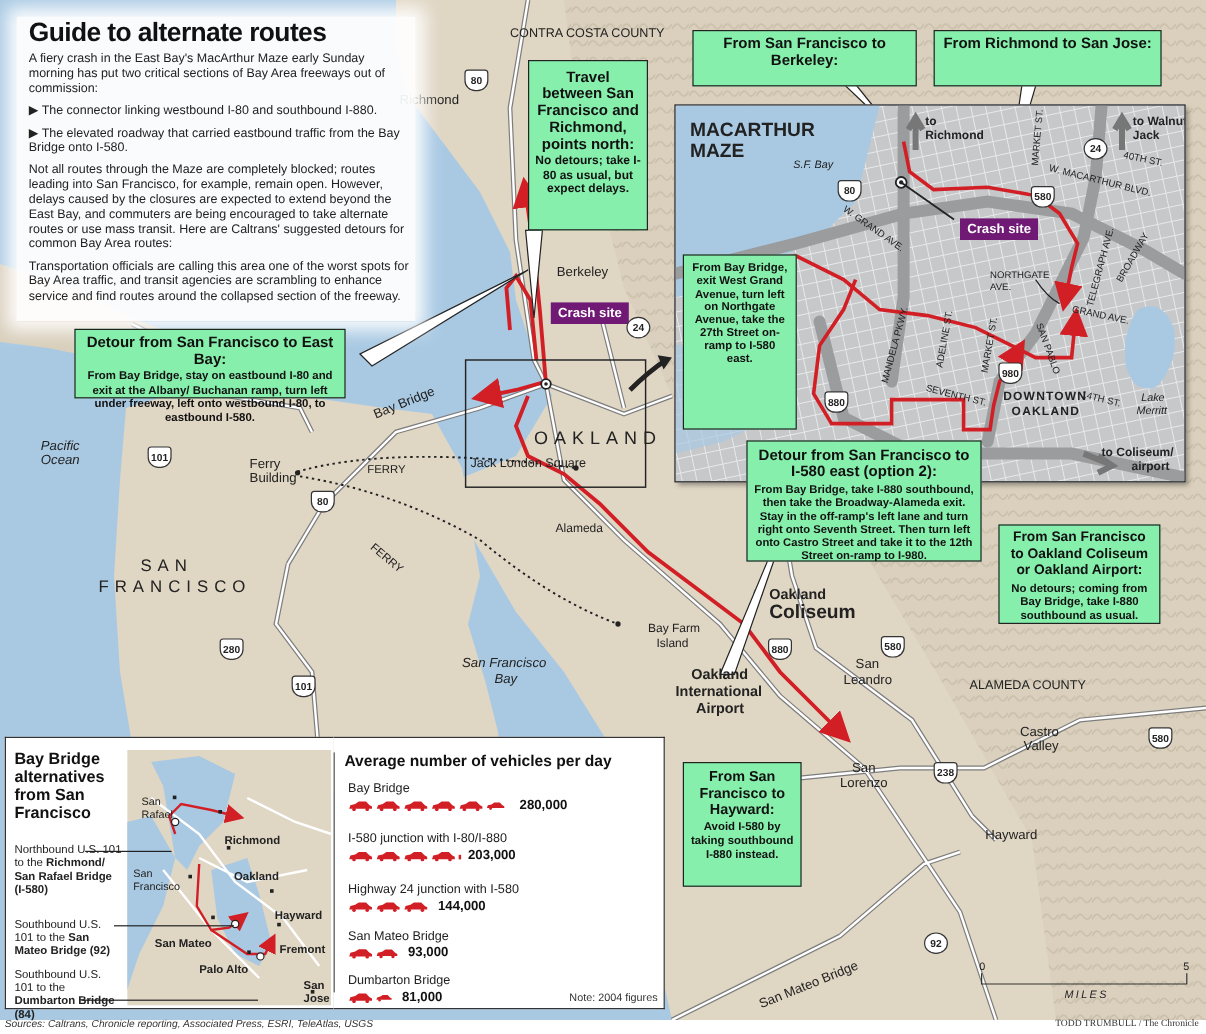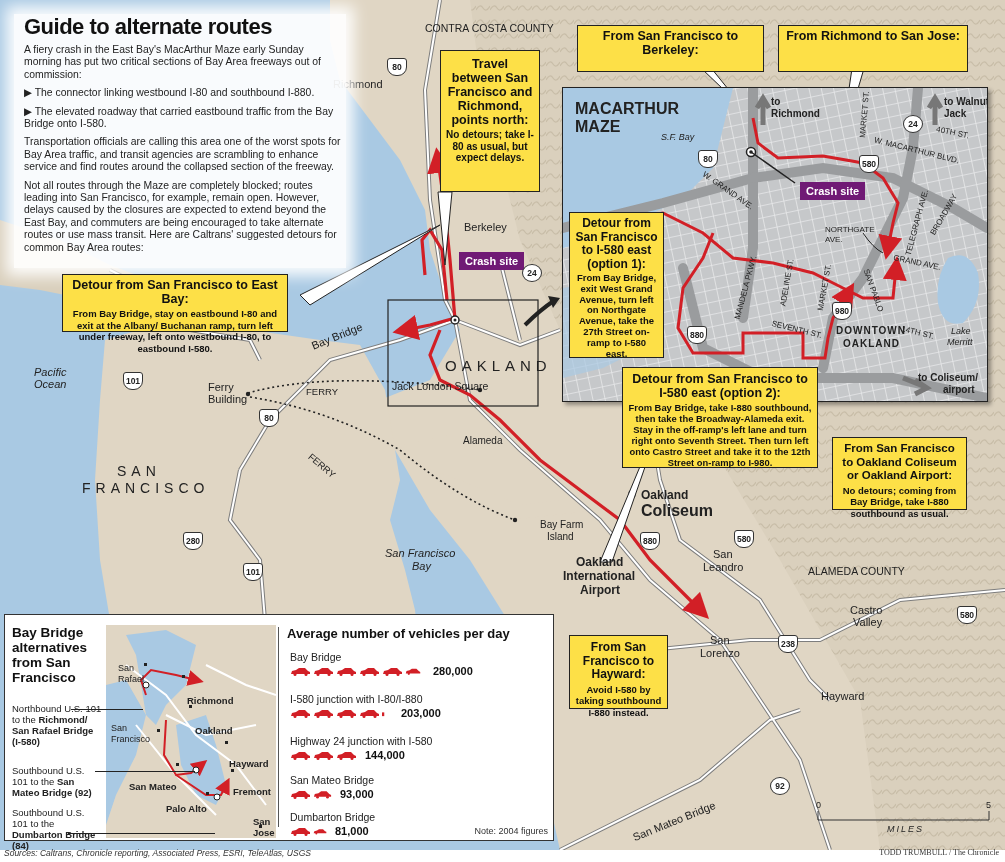--- a/index.html
+++ b/index.html
@@ -3,21 +3,21 @@
 <meta charset="utf-8">
 <style>
   html,body{margin:0;padding:0;}
   body{width:1005px;height:862px;position:relative;overflow:hidden;background:#fff;font-family:"Liberation Sans",sans-serif;}
   #map{position:absolute;left:0;top:0;width:1005px;height:850px;}
   .lbl{position:absolute;font-family:"Liberation Sans",sans-serif;color:#222;white-space:nowrap;}
   .place{font-size:11px;}
   .bold{font-weight:bold;}
   .italic{font-style:italic;}
   .spaced{letter-spacing:5px;font-size:15px;}
-  .callout{position:absolute;background:#fde047;border:1.5px solid #222;text-align:center;font-family:"Liberation Sans",sans-serif;color:#111;box-sizing:border-box;padding:3px 5px;}
+  .callout{position:absolute;background:#86efac;border:1.5px solid #222;text-align:center;font-family:"Liberation Sans",sans-serif;color:#111;box-sizing:border-box;padding:3px 5px;}
   .callout .ct{font-weight:bold;font-size:12.5px;line-height:14px;}
   .callout .cb{font-weight:bold;font-size:9.5px;line-height:11.5px;margin-top:2px;}
   .crash{position:absolute;background:#701a75;color:#fff;font-weight:bold;font-size:11px;padding:3px 6px;}
   #intro{position:absolute;left:14px;top:14px;width:332px;height:254px;background:rgba(255,255,255,0.93);box-shadow:0 0 14px 8px rgba(255,255,255,0.93);}
   #intro h1{margin:0 0 4px 10px;font-size:22px;font-weight:900;font-family:"Liberation Sans",sans-serif;letter-spacing:-0.5px;color:#111;}
   #intro p{margin:0 0 6px 10px;font-size:10.4px;line-height:12.4px;color:#222;width:320px;}
   #maze-inset{position:absolute;left:562px;top:87px;width:424px;height:313px;border:1.5px solid #222;background:#c9cbcd;overflow:hidden;box-shadow:3px 3px 4px rgba(0,0,0,0.35);}
   #alt-box{position:absolute;left:4px;top:614px;width:274px;height:227px;background:#fff;border:1.5px solid #333;border-right:none;box-sizing:border-box;}
   #veh-box{position:absolute;left:278px;top:614px;width:276px;height:227px;background:#fff;border:1.5px solid #333;border-left:none;box-sizing:border-box;}
   #veh-box .divider{position:absolute;left:0;top:12px;width:1px;height:200px;background:#555;}
@@ -170,22 +170,22 @@
 
 <div class="lbl" style="left:816px;top:800px;font-size:9px;">0</div>
 <div class="lbl" style="left:986px;top:800px;font-size:9px;">5</div>
 <div class="lbl italic" style="left:887px;top:824px;font-size:9px;letter-spacing:2px;">MILES</div>
 
 <div id="intro">
   <h1>Guide to alternate routes</h1>
   <p>A fiery crash in the East Bay's MacArthur Maze early Sunday morning has put two critical sections of Bay Area freeways out of commission:</p>
   <p>▶ The connector linking westbound I-80 and southbound I-880.</p>
   <p>▶ The elevated roadway that carried eastbound traffic from the Bay Bridge onto I-580.</p>
+  <p>Not all routes through the Maze are completely blocked; routes leading into San Francisco, for example, remain open. However, delays caused by the closures are expected to extend beyond the East Bay, and commuters are being encouraged to take alternate routes or use mass transit. Here are Caltrans' suggested detours for common Bay Area routes:</p>
   <p>Transportation officials are calling this area one of the worst spots for Bay Area traffic, and transit agencies are scrambling to enhance service and find routes around the collapsed section of the freeway.</p>
-  <p>Not all routes through the Maze are completely blocked; routes leading into San Francisco, for example, remain open. However, delays caused by the closures are expected to extend beyond the East Bay, and commuters are being encouraged to take alternate routes or use mass transit. Here are Caltrans' suggested detours for common Bay Area routes:</p>
 </div>
 
 <div class="callout" style="left:440px;top:50px;width:100px;height:142px;padding-top:6px;">
   <div class="ct" style="font-size:12.5px;line-height:14px;">Travel between San Francisco and Richmond, points north:</div>
   <div class="cb" style="font-size:10px;line-height:11.5px;">No detours; take I-80 as usual, but expect delays.</div>
 </div>
 
 <div class="callout" style="left:577px;top:25px;width:187px;height:47px;">
   <div class="ct">From San Francisco to Berkeley:</div>
 </div>
@@ -273,35 +273,34 @@
   <div class="lbl bold" style="left:355px;top:284px;font-size:10px;">to Coliseum/</div>
   <div class="lbl bold" style="left:380px;top:296px;font-size:10px;">airport</div>
   <div class="shield" style="left:135px;top:62px;">80</div>
   <div class="shield" style="left:296px;top:67px;">580</div>
   <div class="shield round" style="left:340px;top:27px;">24</div>
   <div class="shield" style="left:269px;top:214px;">980</div>
   <div class="shield" style="left:124px;top:238px;">880</div>
 </div>
 
 <div class="callout" style="left:569px;top:212px;width:95px;height:146px;padding-top:4px;">
-  <div class="ct" style="font-size:12px;line-height:13.5px;">Detour from San Francisco to I-580 east (option 1):</div>
   <div class="cb" style="font-size:9.5px;line-height:10.8px;">From Bay Bridge, exit West Grand Avenue, turn left on Northgate Avenue, take the 27th Street on-ramp to I-580 east.</div>
 </div>
 
 <div class="callout" style="left:622px;top:367px;width:196px;height:101px;padding-top:4px;">
   <div class="ct">Detour from San Francisco to I-580 east (option 2):</div>
   <div class="cb" style="font-size:9.4px;line-height:11px;">From Bay Bridge, take I-880 southbound, then take the Broadway-Alameda exit. Stay in the off-ramp's left lane and turn right onto Seventh Street. Then turn left onto Castro Street and take it to the 12th Street on-ramp to I-980.</div>
 </div>
 
-<div class="callout" style="left:832px;top:437px;width:135px;height:73px;padding-top:4px;">
+<div class="callout" style="left:832px;top:437px;width:135px;height:83px;padding-top:4px;">
   <div class="ct" style="font-size:11.5px;line-height:13.5px;">From San Francisco to Oakland Coliseum or Oakland Airport:</div>
   <div class="cb">No detours; coming from Bay Bridge, take I-880 southbound as usual.</div>
 </div>
 
-<div class="callout" style="left:569px;top:635px;width:99px;height:74px;padding-top:5px;">
+<div class="callout" style="left:569px;top:635px;width:99px;height:104px;padding-top:5px;">
   <div class="ct" style="font-size:12px;line-height:13.5px;">From San Francisco to Hayward:</div>
   <div class="cb">Avoid I-580 by taking southbound I-880 instead.</div>
 </div>
 
 <div id="alt-box">
   <div style="position:absolute;left:7px;top:10px;width:90px;font-weight:900;font-size:13.5px;line-height:15px;color:#111;">Bay Bridge alternatives from San Francisco</div>
   <div style="position:absolute;left:7px;top:88px;width:90px;font-size:9.5px;line-height:11px;color:#222;">
     <span>Northbound U.S. 101 to the </span><b>Richmond/ San Rafael Bridge (I-580)</b>
   </div>
   <div style="position:absolute;left:7px;top:150px;width:90px;font-size:9.5px;line-height:11px;color:#222;">
@@ -420,21 +419,21 @@
           <circle cx="16" cy="7.5" r="1.5" fill="#d21f26"></circle>
         </svg>
       <svg class="car" viewBox="0 0 21 9">
           <path d="M1 7 L2 4 L6 3 L9 1 L15 1 L18 4 L20 5 L20 7 Z" fill="#d21f26"></path>
           <circle cx="5" cy="7.5" r="1.5" fill="#d21f26"></circle>
           <circle cx="16" cy="7.5" r="1.5" fill="#d21f26"></circle>
         </svg>
       <svg class="car" viewBox="0 0 4 9" style="width:3px;">
           <rect x="0" y="3" width="3" height="5" fill="#d21f26"></rect>
         </svg>
-      <span class="veh-num" style="margin-left:14px;">203,000</span>
+      <span class="veh-num" style="margin-left:3px;">203,000</span>
     </div>
   </div>
 
   <div class="veh-row" style="top:120px;">
     <div class="veh-lbl">Highway 24 junction with I-580</div>
     <div class="veh-cars">
       <svg class="car" viewBox="0 0 21 9">
           <path d="M1 7 L2 4 L6 3 L9 1 L15 1 L18 4 L20 5 L20 7 Z" fill="#d21f26"></path>
           <circle cx="5" cy="7.5" r="1.5" fill="#d21f26"></circle>
           <circle cx="16" cy="7.5" r="1.5" fill="#d21f26"></circle>

